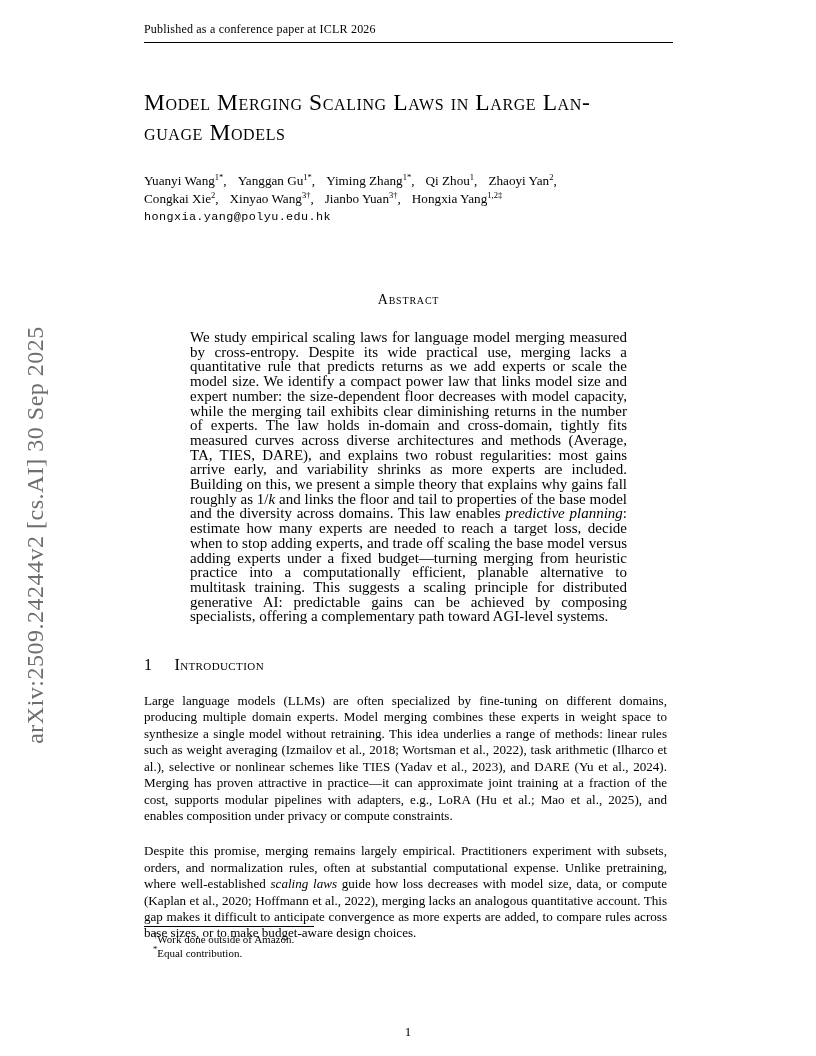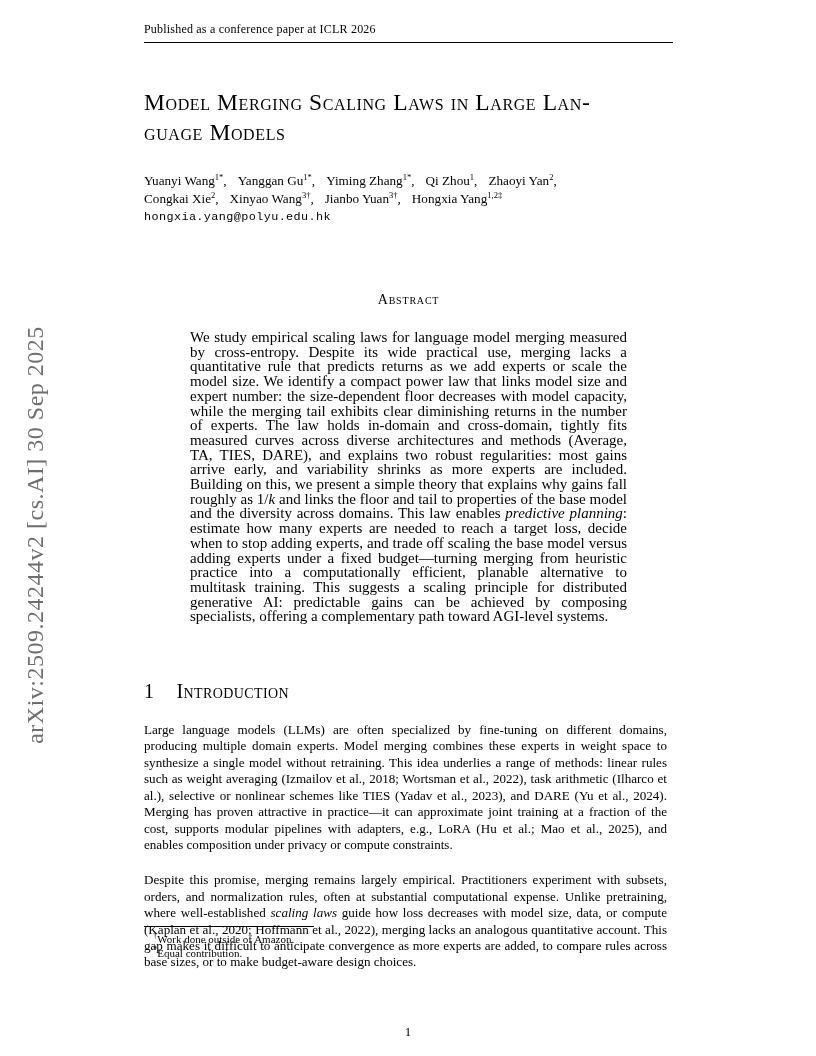--- a/index.html
+++ b/index.html
@@ -65,22 +65,22 @@
     font-size: 14px;
     letter-spacing: 0.8px;
   }
   .abstract-body {
     margin: 22px 46px 0 46px;
     font-size: 15px;
     line-height: 14.7px;
     text-align: justify;
   }
   .section-heading {
-    margin-top: 56px;
-    font-size: 20px;
+    margin-top: 32px;
+    font-size: 16px;
     font-variant: small-caps;
     letter-spacing: 0.4px;
   }
   .section-number { margin-right: 22px; }
   .body-par {
     margin: 19px 6px 0 0;
     font-size: 13.1px;
     line-height: 16.4px;
     text-align: justify;
   }

